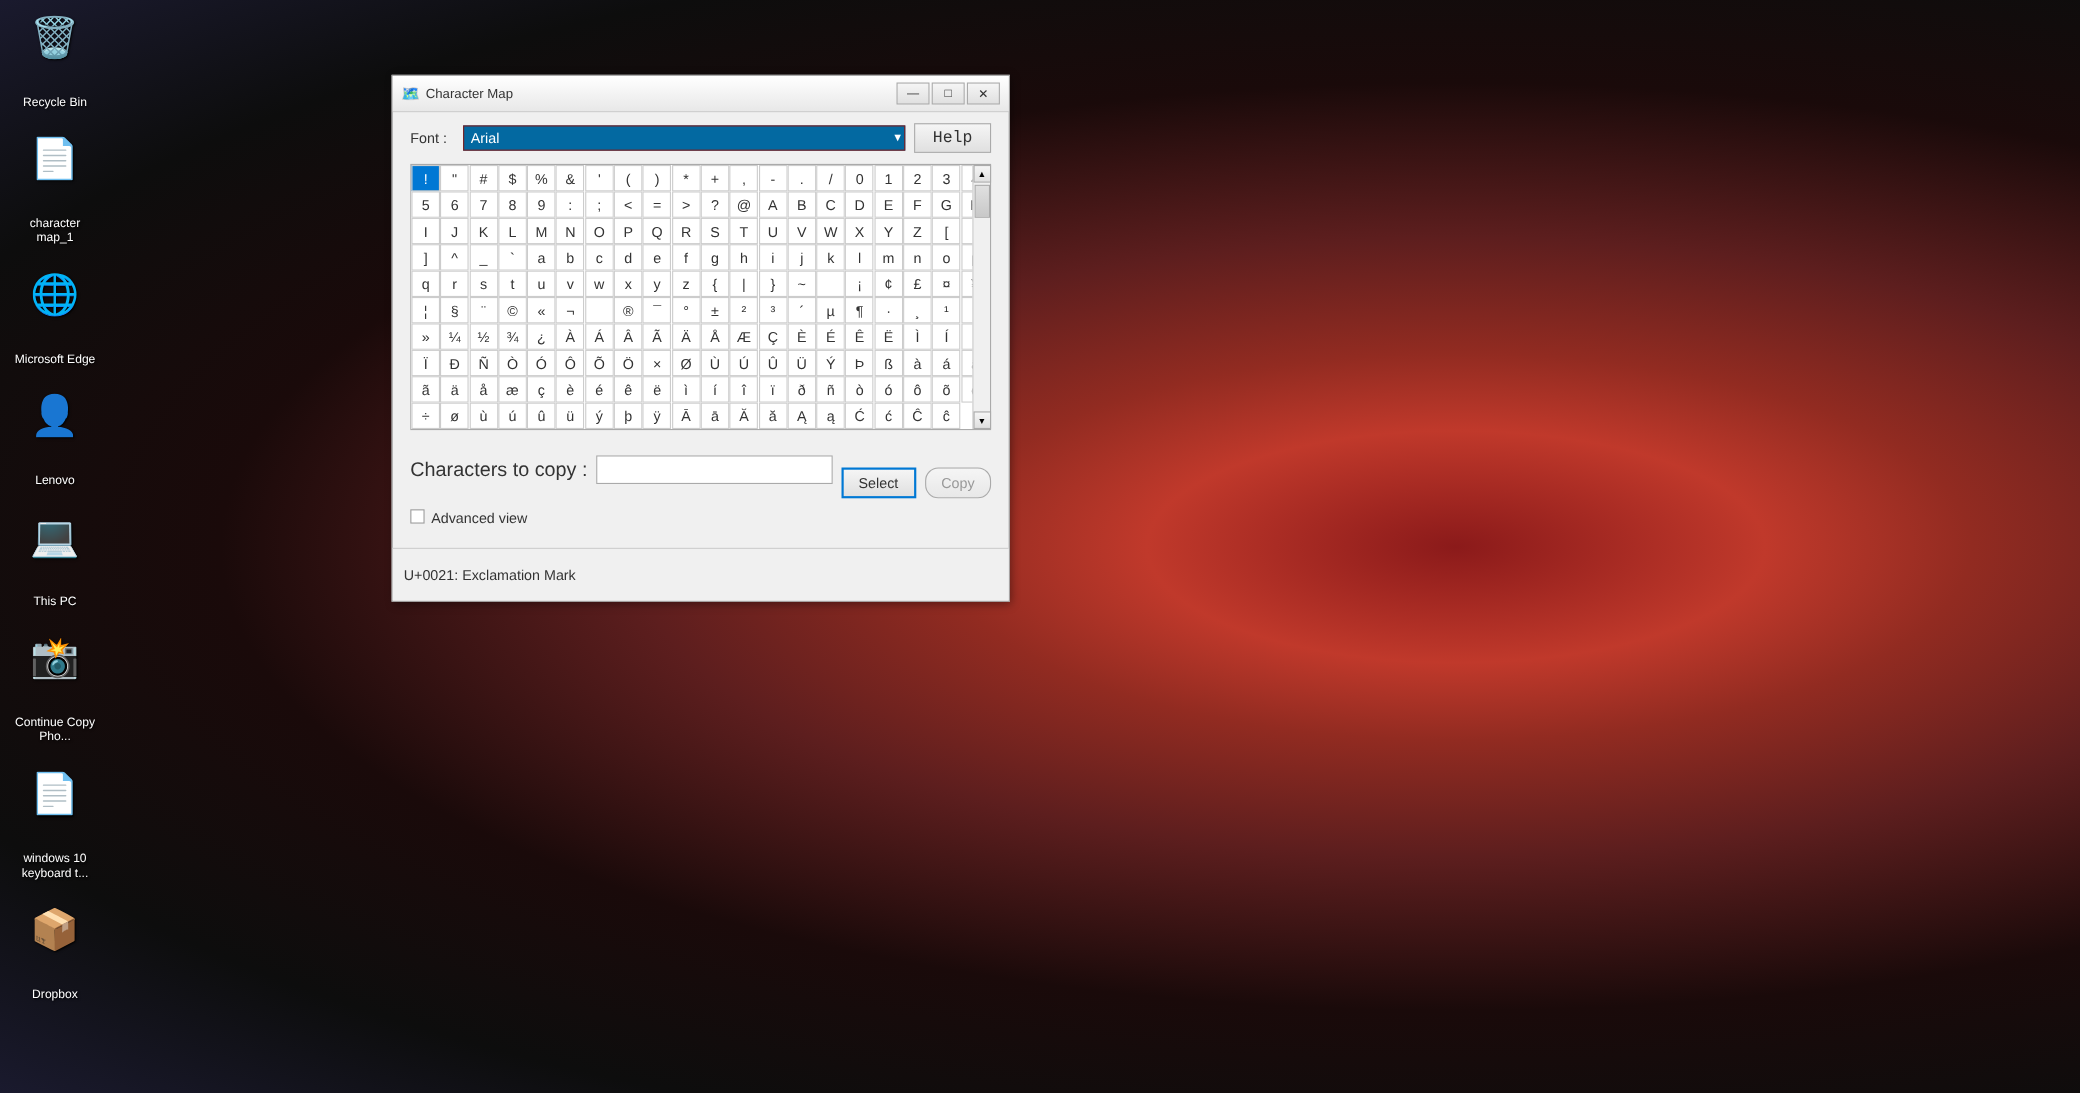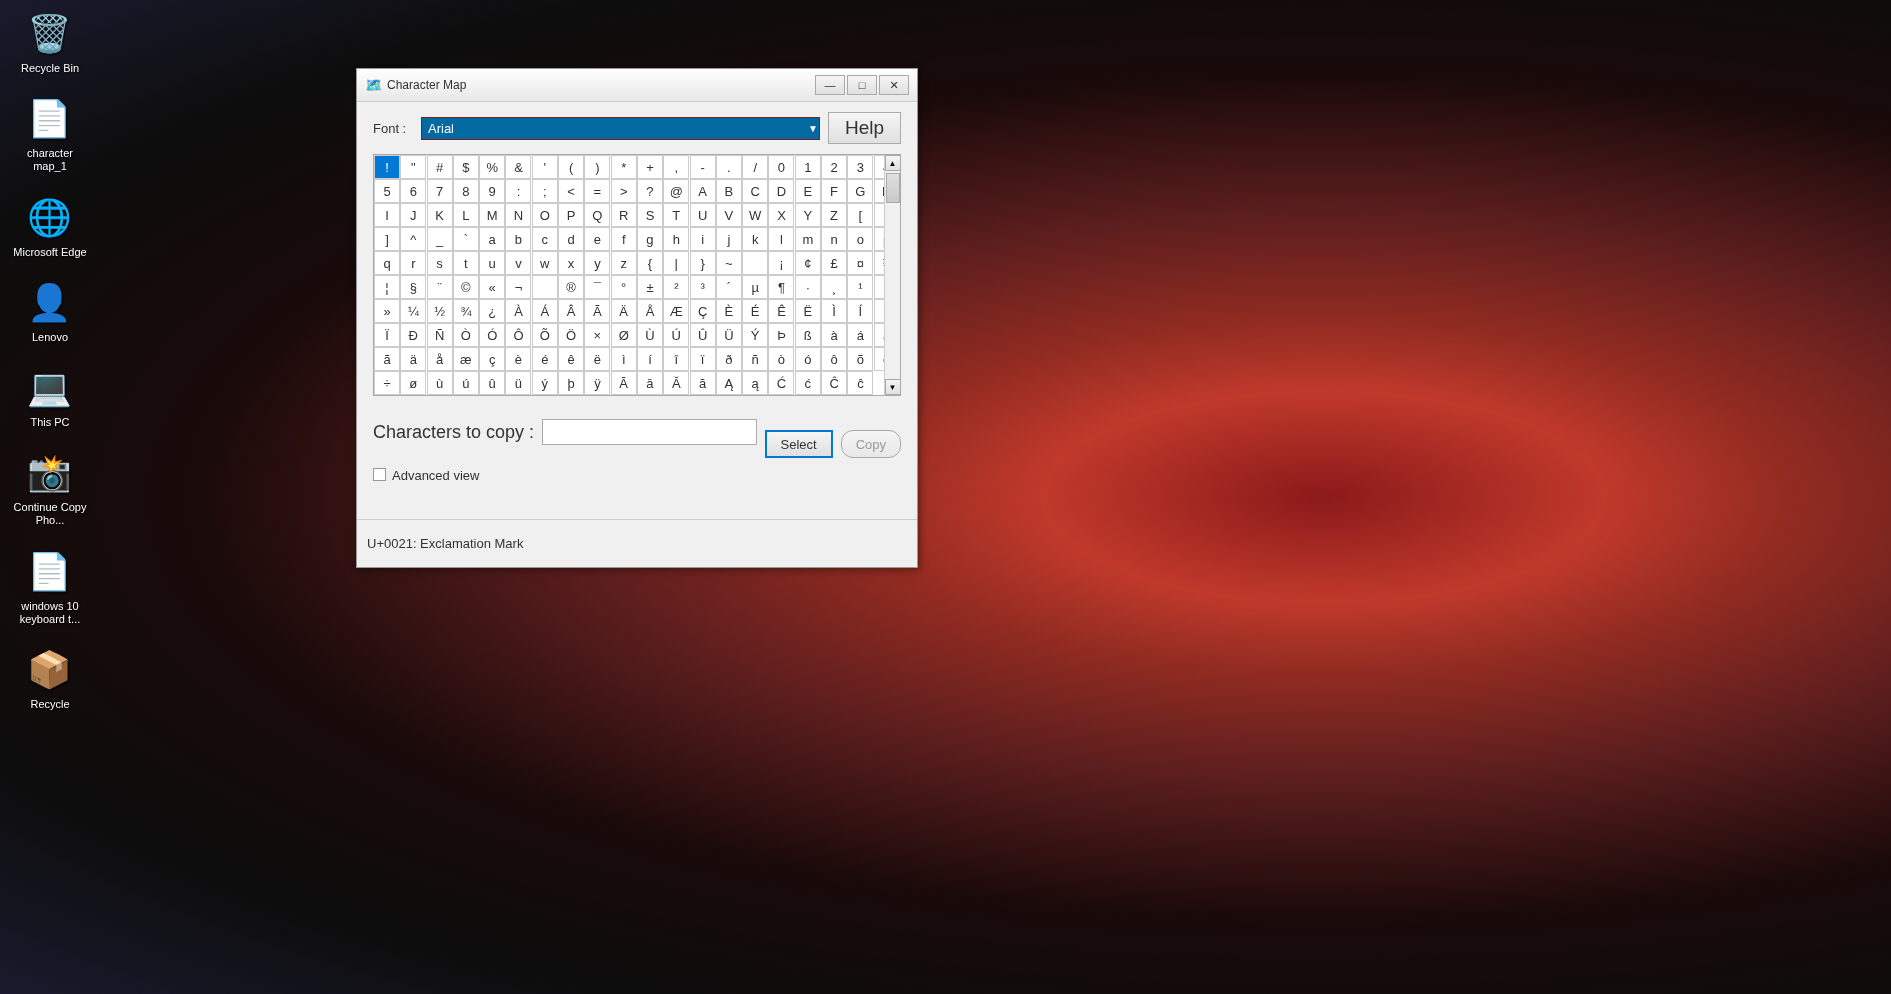--- a/index.html
+++ b/index.html
@@ -46,20 +46,21 @@
       display: flex;
       align-items: center;
       justify-content: center;
       font-size: 36px;
     }
 
     .desktop-icon .icon-label {
       font-size: 11px;
       text-align: center;
       line-height: 1.2;
+      margin-top: 25px;
     }
 
     
     .recycle-icon { color: #87ceeb; }
     .folder-icon { color: #f0c040; }
     .edge-icon { color: #0078d4; }
     .lenovo-icon { color: #e8a020; }
     .pc-icon { color: #c0c0c0; }
     .dropbox-icon { color: #0061ff; }
 
@@ -161,23 +162,24 @@
       transform: translateY(-50%);
       pointer-events: none;
       color: white;
       font-size: 10px;
     }
 
     .help-btn {
       padding: 4px 16px;
       background: linear-gradient(to bottom, #f5f5f5, #e0e0e0);
       border: 1px solid #aaa;
-      font-size: 19px;
-      cursor: pointer;
-      color: #333;
+      font-size: 15px;
+      cursor: pointer;
+      color: #333;
+      font-family: Liberation Mono, monospace;
     }
 
     
     .char-grid-container {
       border: 1px solid #aaa;
       position: relative;
       margin-bottom: 10px;
     }
 
     .char-grid {
@@ -283,21 +285,21 @@
       background: linear-gradient(to bottom, #f5f5f5, #e8e8e8);
       color: #999;
       border-radius: 12px;
     }
 
     
     .advanced-row {
       display: flex;
       align-items: flex-start;
       gap: 6px;
-      margin-bottom: 26px;
+      margin-bottom: 10px;
     }
 
     .checkbox {
       width: 13px;
       height: 13px;
       border: 1px solid #999;
       background: white;
       cursor: pointer;
       display: flex;
       align-items: center;
@@ -347,21 +349,21 @@
     <div class="desktop-icon">
       <div class="icon-img">📸</div>
       <div class="icon-label">Continue Copy Pho...</div>
     </div>
     <div class="desktop-icon">
       <div class="icon-img">📄</div>
       <div class="icon-label">windows 10 keyboard t...</div>
     </div>
     <div class="desktop-icon">
       <div class="icon-img dropbox-icon">📦</div>
-      <div class="icon-label">Recycle</div>
+      <div class="icon-label">Dropbox</div>
     </div>
   </div>
 
   <div class="window">
 
     <div class="window-titlebar">
       <div class="titlebar-left">
         <span class="titlebar-icon">🗺️</span>
         <span class="titlebar-title">Character Map</span>
       </div>

